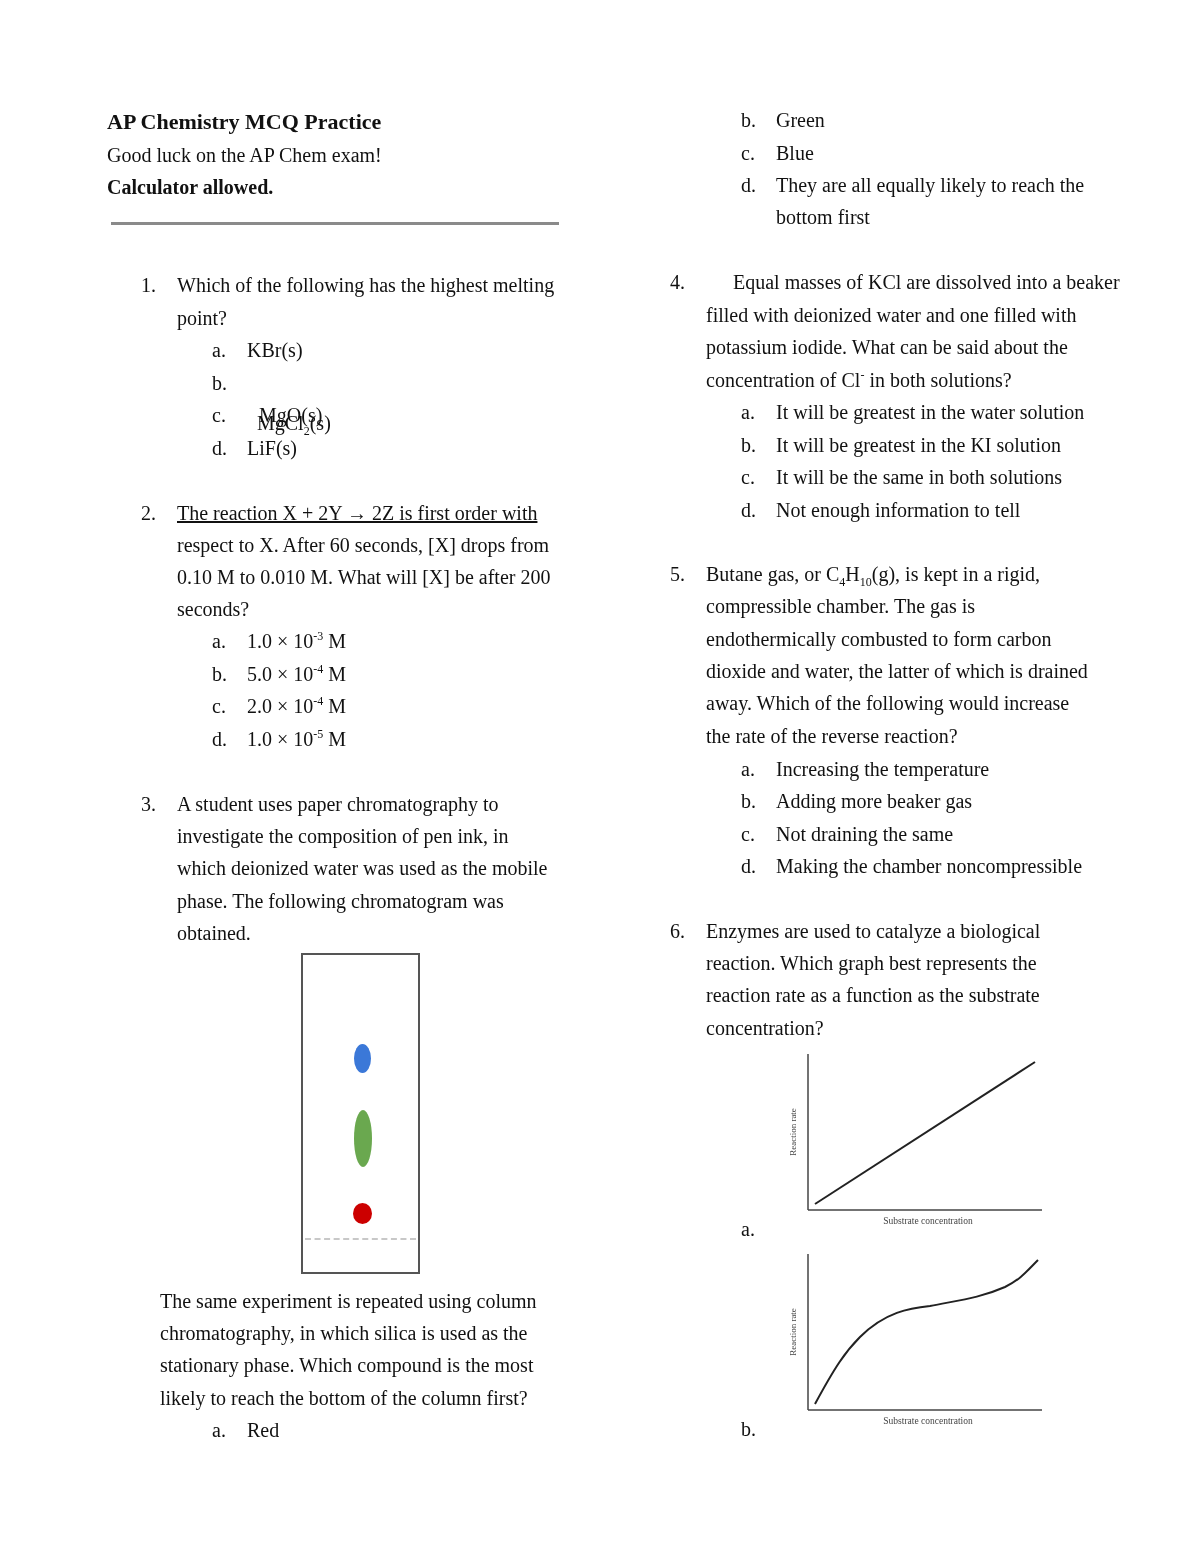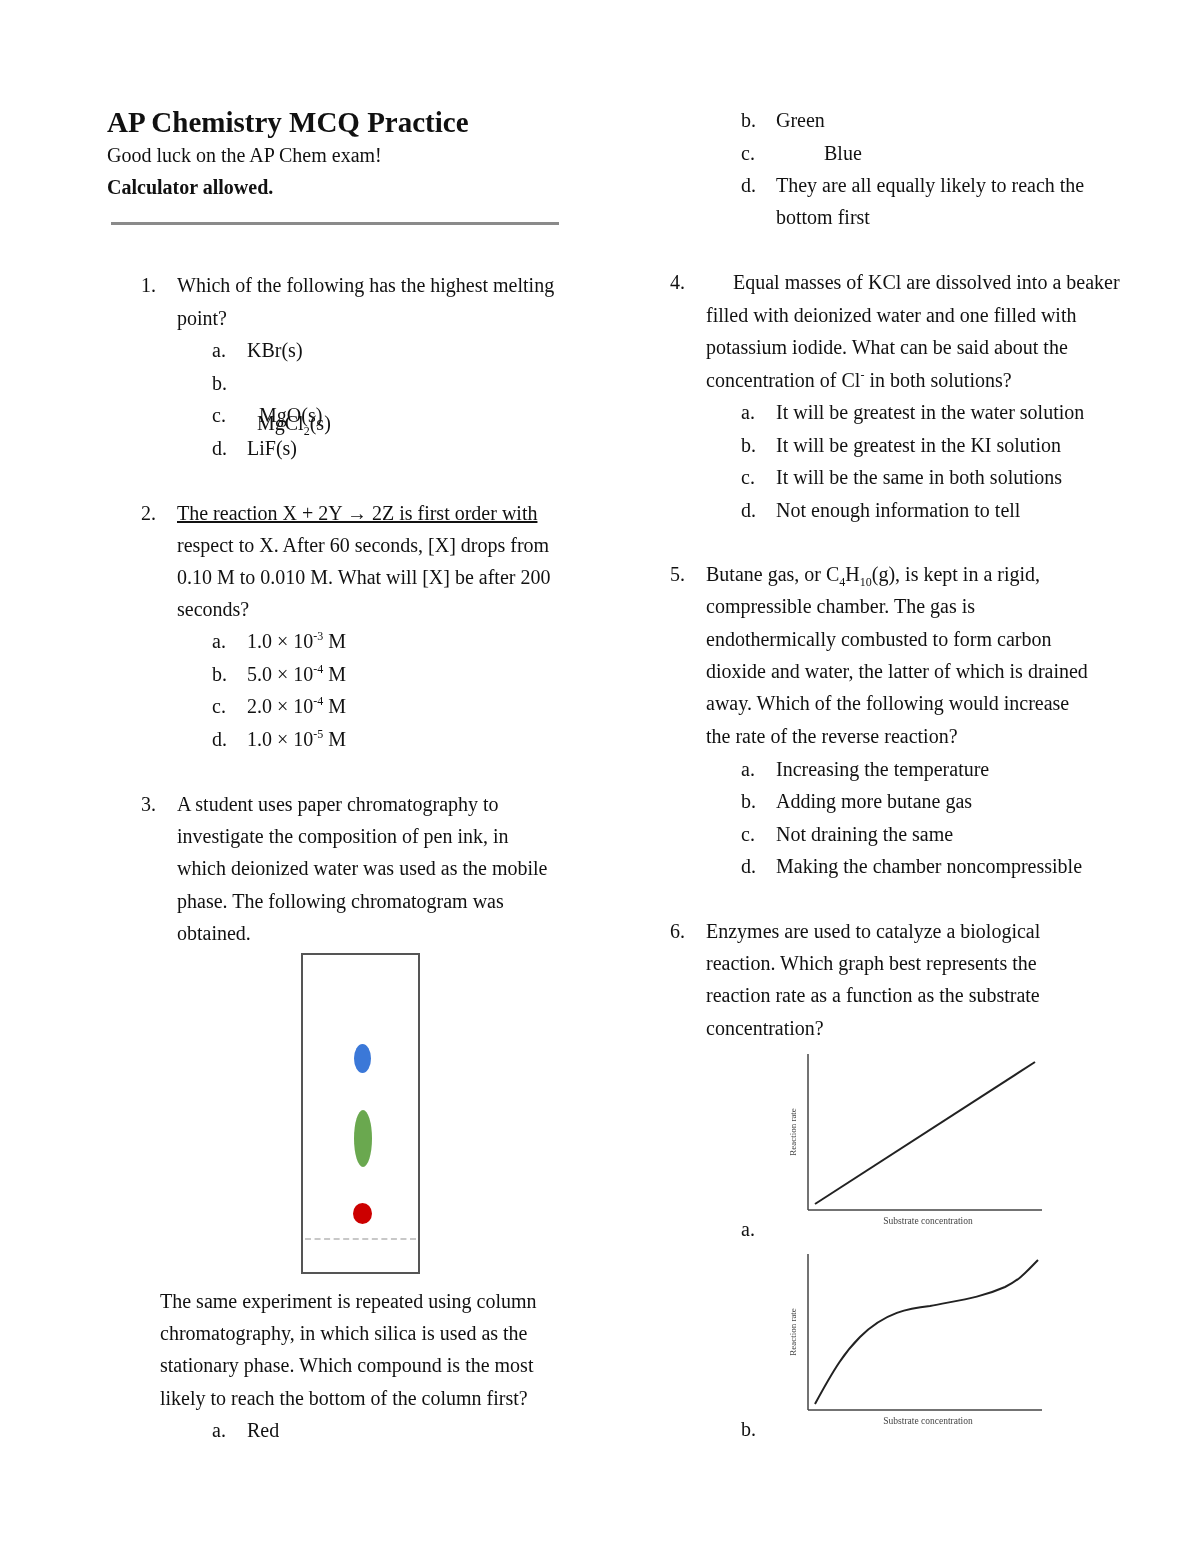--- a/index.html
+++ b/index.html
@@ -3,21 +3,21 @@
 <meta charset="utf-8">
 <style>
   html, body { margin: 0; padding: 0; background: #ffffff; }
   body {
     width: 1200px; height: 1553px; position: relative; overflow: hidden;
     font-family: "Liberation Serif", "DejaVu Serif", serif;
     color: #111111;
     font-size: 20px;
   }
   .line { position: absolute; white-space: nowrap; line-height: 24px; }
-  .title { font-weight: bold; font-size: 29px; }
+  .title { font-weight: bold; font-size: 22px; }
   .bold { font-weight: bold; }
   .rule { position: absolute; left: 111px; top: 222px; width: 448px; height: 3px; background: #8a8a8a; }
   sub, sup { font-size: 12px; line-height: 0; }
   .chroma {
     position: absolute; left: 301px; top: 953px; width: 119px; height: 321px;
     border: 2px solid #555; box-sizing: border-box; background: #fff;
   }
   .spot { position: absolute; border-radius: 50%; }
   .baseline { position: absolute; left: 2px; right: 2px; top: 283px; border-top: 2px dashed #c8c8c8; }
   .graph { position: absolute; }
@@ -88,21 +88,21 @@
   <div class="line" style="left:160px;top:1353px;">stationary phase. Which compound is the most</div>
   <div class="line" style="left:160px;top:1386px;">likely to reach the bottom of the column first?</div>
 
   <div class="line" style="left:212px;top:1418px;">a.</div>
   <div class="line" style="left:247px;top:1418px;">Red</div>
 
   <div class="line" style="left:741px;top:108px;">b.</div>
   <div class="line" style="left:776px;top:108px;">Green</div>
 
   <div class="line" style="left:741px;top:141px;">c.</div>
-  <div class="line" style="left:776px;top:141px;margin-left:48px;">Blue</div>
+  <div class="line" style="left:776px;top:141px;">Blue</div>
 
   <div class="line" style="left:741px;top:173px;">d.</div>
   <div class="line" style="left:776px;top:173px;">They are all equally likely to reach the</div>
   <div class="line" style="left:776px;top:205px;">bottom first</div>
 </div>
 
 <div>
   <div class="line" style="left:670px;top:270px;">4.</div>
   <div class="line" style="left:706px;top:270px;margin-left:27px;">Equal masses of KCl are dissolved into a beaker</div>
   <div class="line" style="left:706px;top:303px;">filled with deionized water and one filled with</div>
@@ -124,21 +124,21 @@
   <div class="line" style="left:706px;top:562px;"><span>Butane gas, or C</span><sub>4</sub><span>H</span><sub>10</sub><span>(g), is kept in a rigid,</span></div>
   <div class="line" style="left:706px;top:594px;">compressible chamber. The gas is</div>
   <div class="line" style="left:706px;top:627px;">endothermically combusted to form carbon</div>
   <div class="line" style="left:706px;top:659px;">dioxide and water, the latter of which is drained</div>
   <div class="line" style="left:706px;top:691px;">away. Which of the following would increase</div>
   <div class="line" style="left:706px;top:724px;text-align:right;">the rate of the reverse reaction?</div>
 
   <div class="line" style="left:741px;top:757px;">a.</div>
   <div class="line" style="left:776px;top:757px;">Increasing the temperature</div>
   <div class="line" style="left:741px;top:789px;">b.</div>
-  <div class="line" style="left:776px;top:789px;">Adding more butane gas</div>
+  <div class="line" style="left:776px;top:789px;">Adding more beaker gas</div>
   <div class="line" style="left:741px;top:822px;">c.</div>
   <div class="line" style="left:776px;top:822px;">Not draining the same</div>
   <div class="line" style="left:741px;top:854px;">d.</div>
   <div class="line" style="left:776px;top:854px;">Making the chamber noncompressible</div>
 </div>
 
 <div>
   <div class="line" style="left:670px;top:919px;">6.</div>
   <div class="line" style="left:706px;top:919px;">Enzymes are used to catalyze a biological</div>
   <div class="line" style="left:706px;top:951px;">reaction. Which graph best represents the</div>

